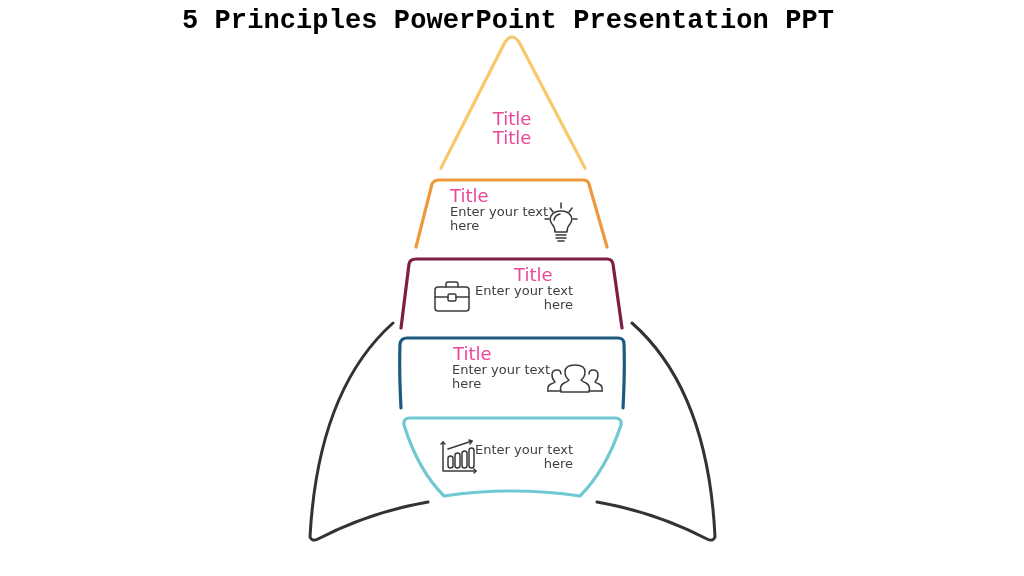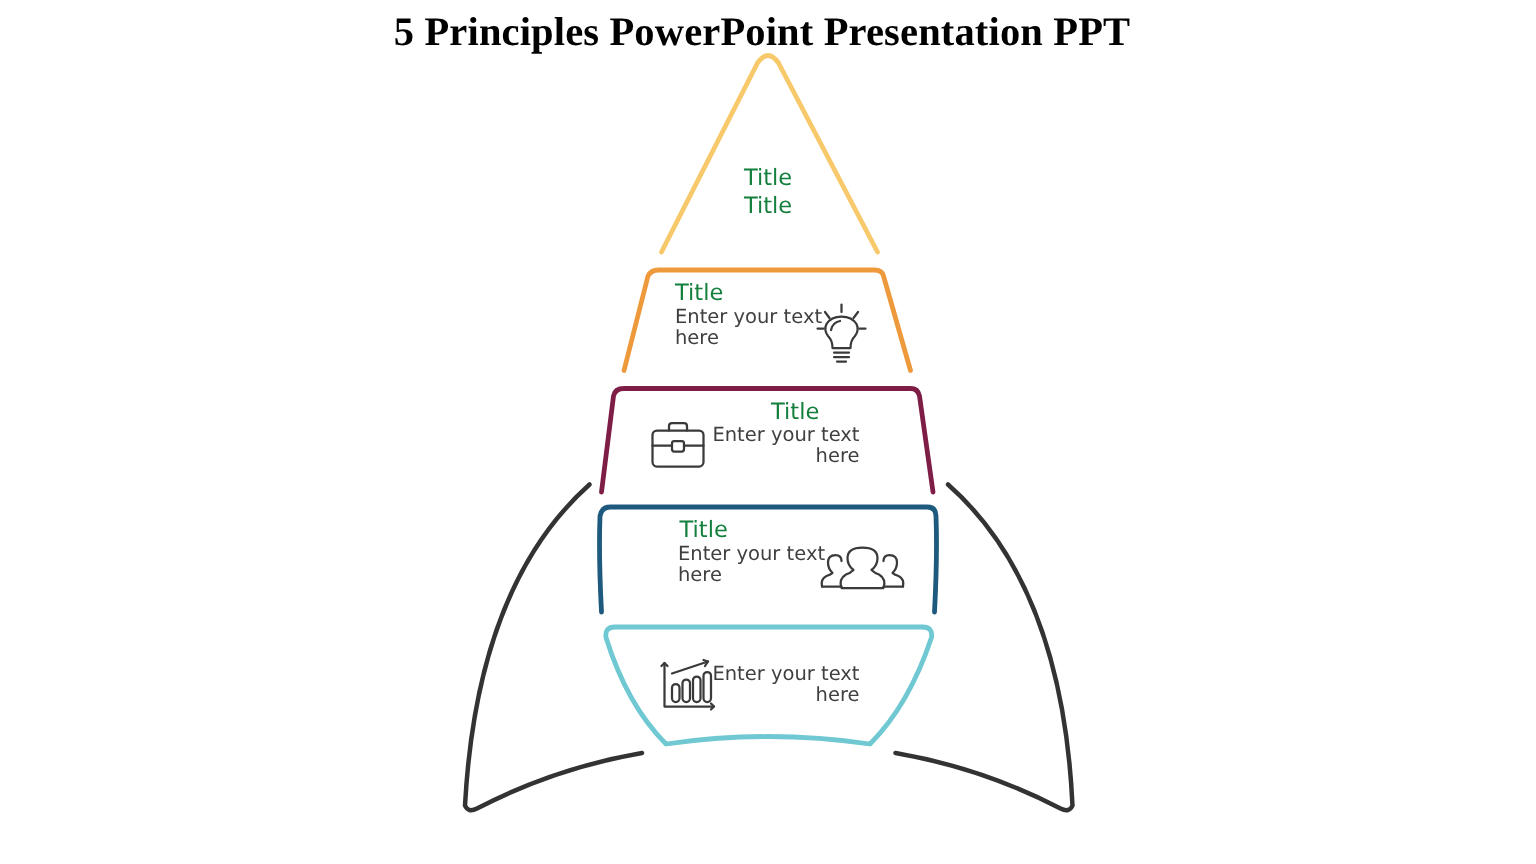--- a/index.html
+++ b/index.html
@@ -1,24 +1,24 @@
 <!DOCTYPE html>
 <html><head>
   <meta charset="utf-8">
   <style>
     html, body { margin: 0; padding: 0; background: #ffffff; }
     body { width: 1024px; height: 576px; position: relative; overflow: hidden; font-family: "Liberation Sans", sans-serif; }
     .slide-title {
       position: absolute; left: 0; top: 6px; width: 1016px; text-align: center;
-      font-family: Liberation Serif, serif; font-weight: bold; font-size: 27px; color: #000;
+      font-family: Liberation Mono, monospace; font-weight: bold; font-size: 27px; color: #000;
       letter-spacing: 0.1px;
     }
     svg.diagram { position: absolute; left: 0; top: 0; }
     .lbl { position: absolute; font-family: "DejaVu Sans", sans-serif; color: #4a4a4a; }
-    .ttl { font-size: 15px; color: #15803d; line-height: 17px; }
+    .ttl { font-size: 18px; color: #ec4899; line-height: 17px; }
     .body { font-size: 13px; color: #3f3f3f; line-height: 14px; }
     .right { text-align: right; }
     .center { text-align: center; }
     .icon { position: absolute; }
   </style>
 </head>
 <body>
 
 <div class="slide-title">5 Principles PowerPoint Presentation PPT</div>
 

